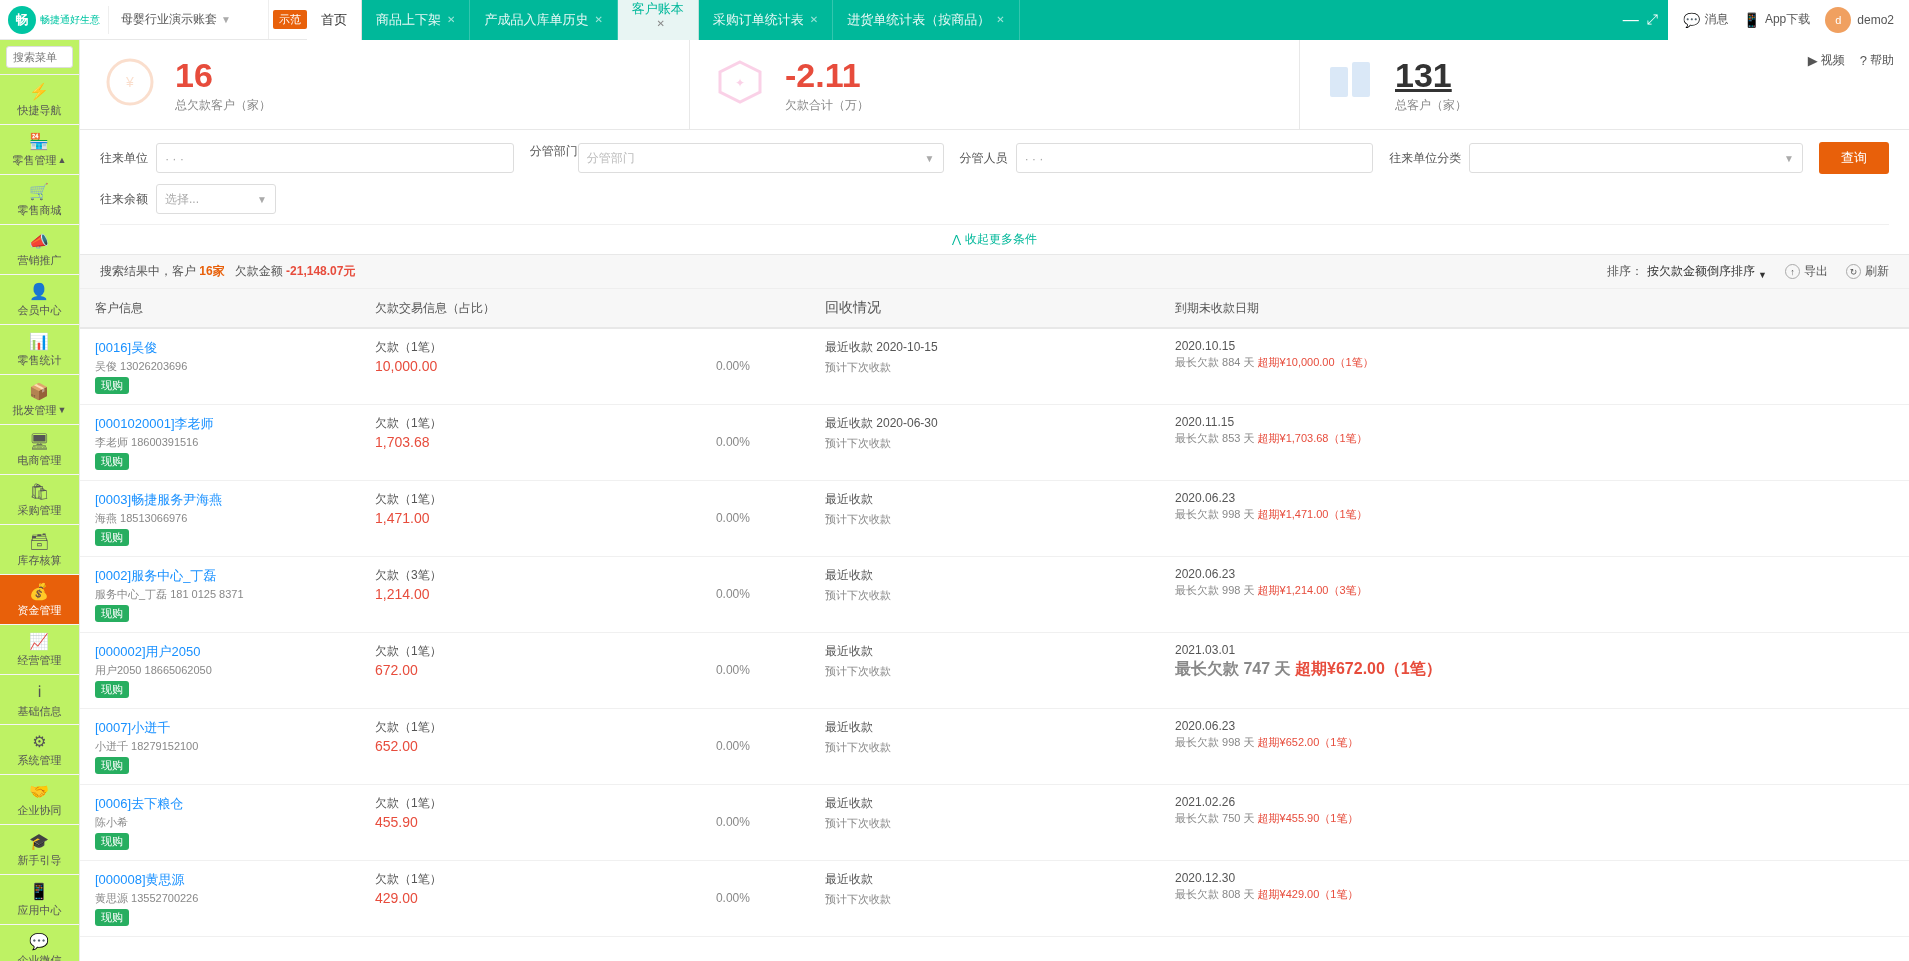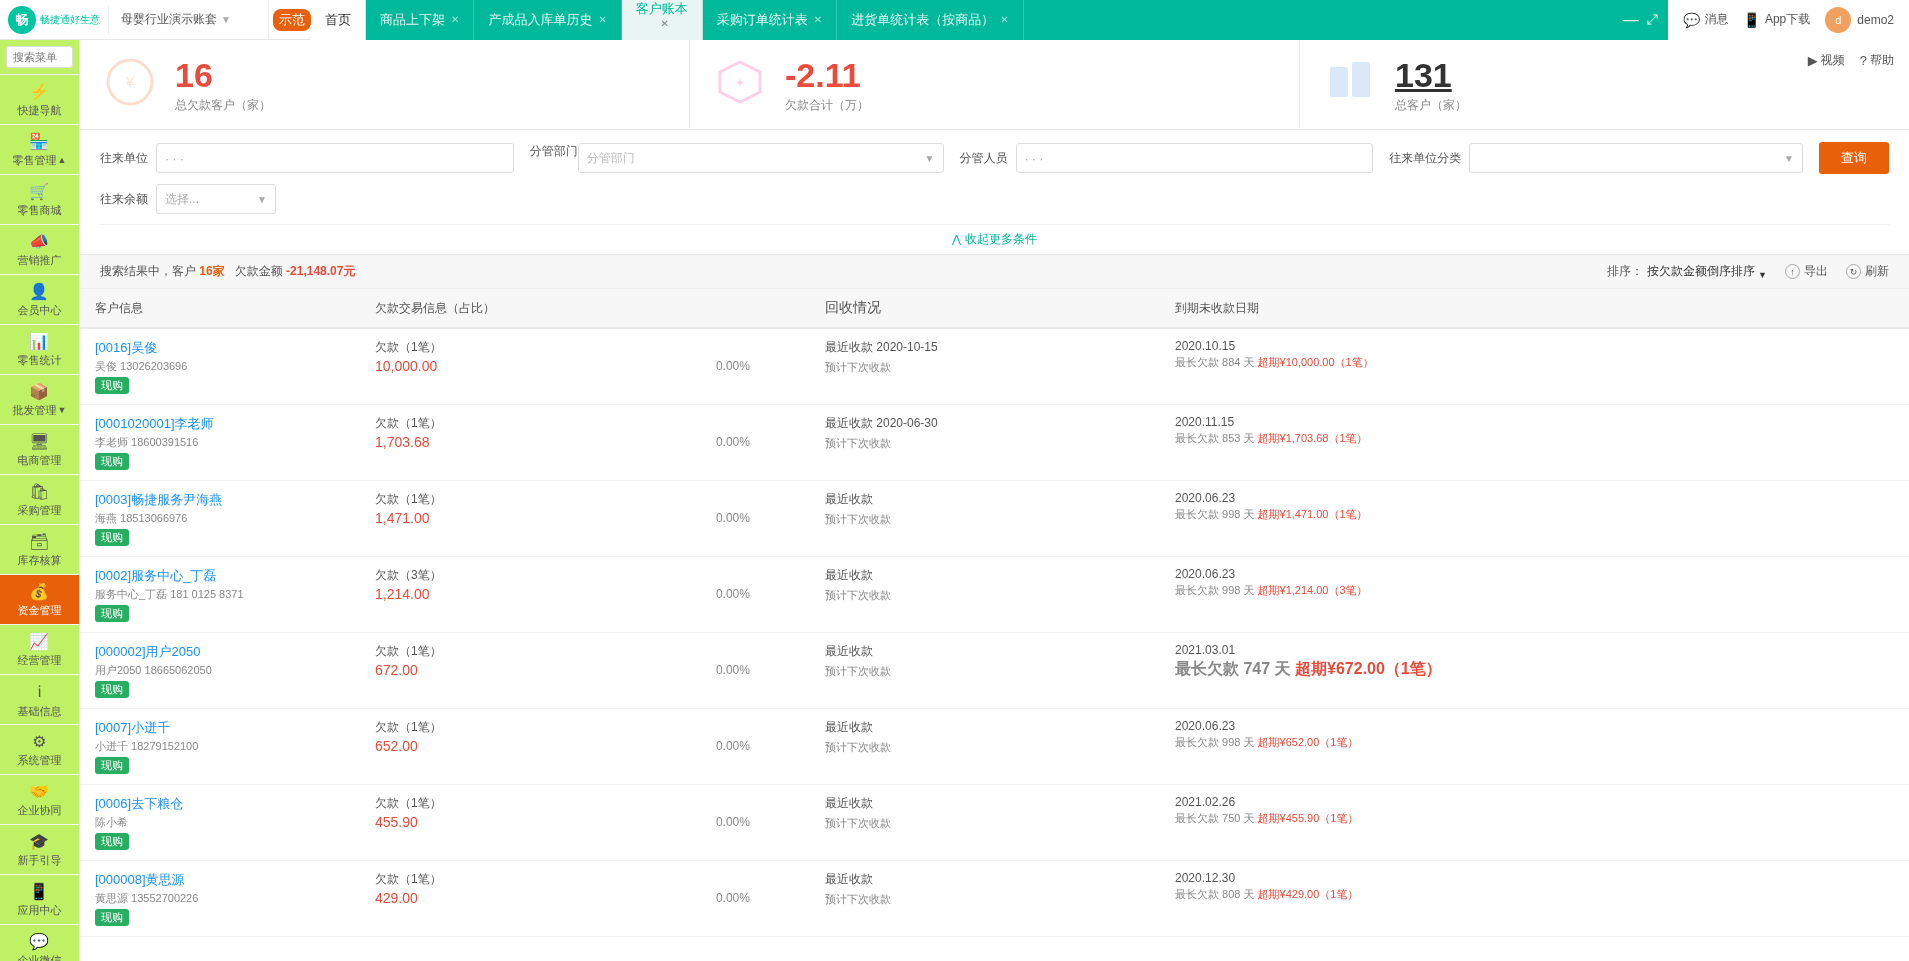--- a/index.html
+++ b/index.html
@@ -22,21 +22,21 @@
     <div style="margin-left:4px;font-size:10px;color:#00c5a3;line-height:1.3;">
       <div>畅捷通好生意</div>
     </div>
   </div>
 
   <div style="display:flex;align-items:center;padding:0 12px;font-size:12px;color:#555;cursor:pointer;border-right:1px solid #eee;height:100%;min-width:160px;">
     <span>母婴行业演示账套</span>
     <span style="margin-left:4px;color:#aaa;font-size:10px;">▼</span>
   </div>
 
-  <div style="background:#e8600a;color:#fff;font-size:13px;padding:2px 6px;border-radius:8px;margin-left:4px;">示范</div>
+  <div style="background:#e8600a;color:#fff;font-size:11px;padding:2px 6px;border-radius:2px;margin-left:4px;">示范</div>
 
   <div style="display:flex;flex:1;height:40px;background:#00b89a;overflow:hidden;">
     <div style="display:flex;align-items:center;background:#fff;padding:0 14px;height:40px;cursor:pointer;font-size:13px;color:#333;border-right:1px solid #e0e0e0;">
       <span>首页</span>
     </div>
     <div style="display:flex;align-items:center;padding:0 14px;height:40px;cursor:pointer;font-size:13px;color:rgba(255,255,255,0.9);border-right:1px solid rgba(255,255,255,0.2);">
       <span>商品上下架</span>
       <span style="margin-left:6px;opacity:0.7;font-size:10px;">✕</span>
     </div>
     <div style="display:flex;align-items:center;padding:0 14px;height:40px;cursor:pointer;font-size:13px;color:rgba(255,255,255,0.9);border-right:1px solid rgba(255,255,255,0.2);">

